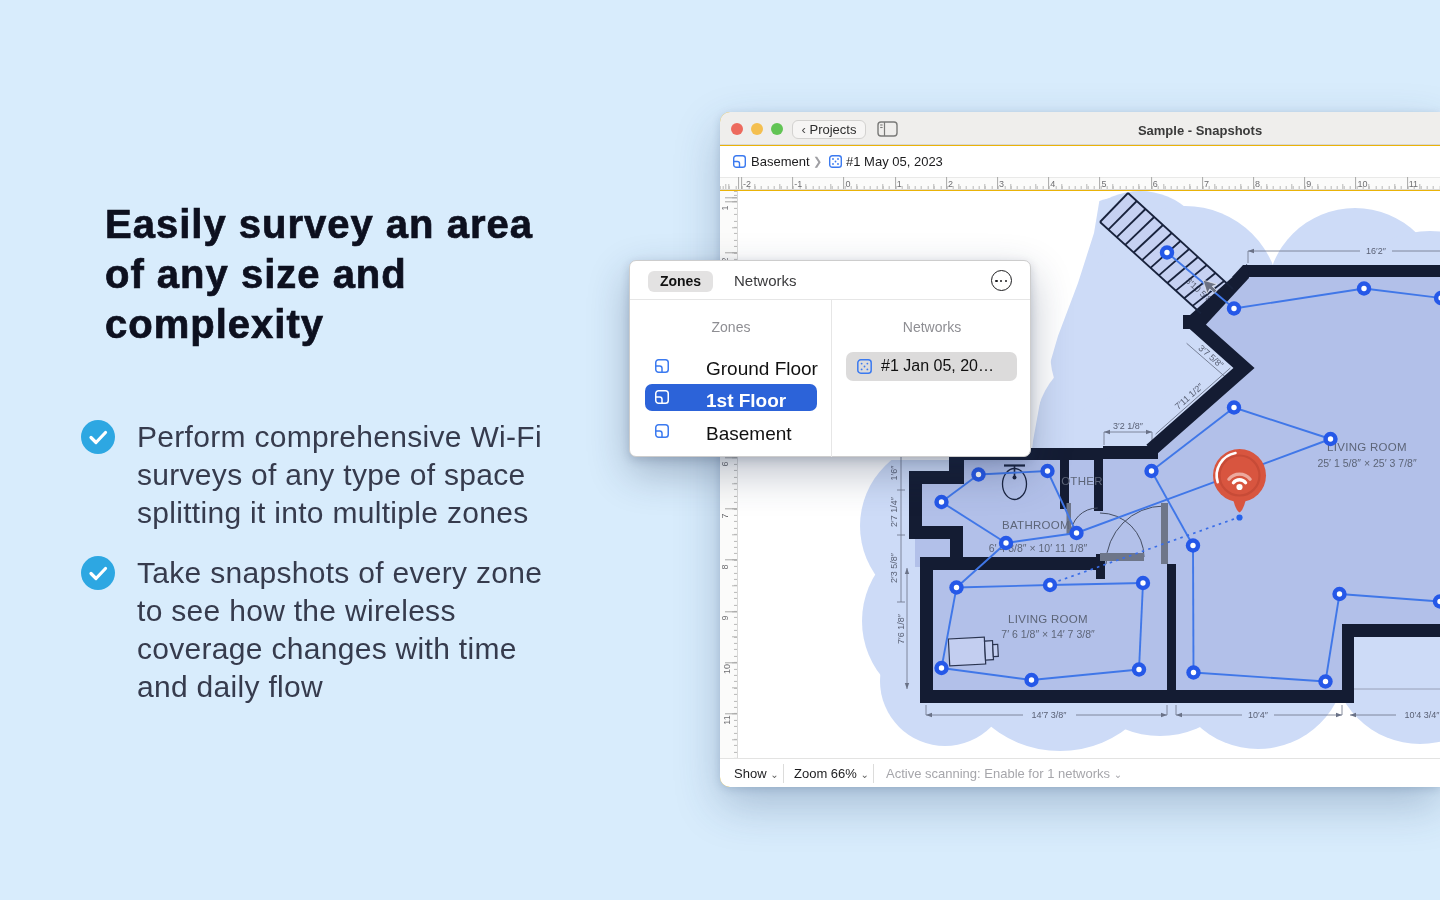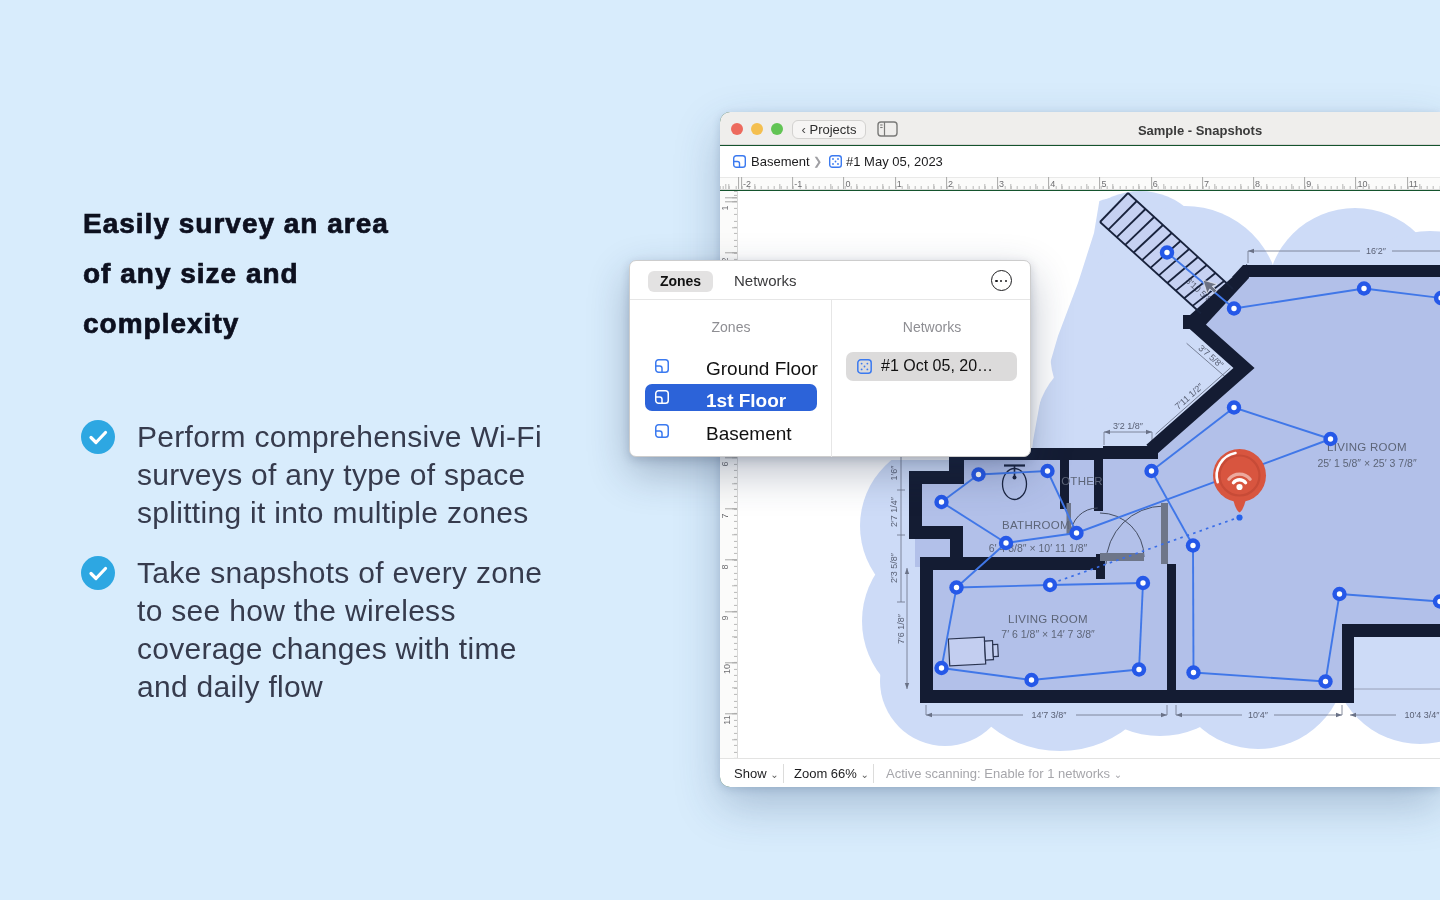--- a/index.html
+++ b/index.html
@@ -1,27 +1,27 @@
 <!DOCTYPE html>
 <html><head>
 <meta charset="utf-8">
 <style>
   * { margin:0; padding:0; box-sizing:border-box; }
   html,body { width:1440px; height:900px; overflow:hidden; }
   body { background:#d8ecfc; font-family:"Liberation Sans", sans-serif; position:relative; }
   .hero { position:absolute; left:83px; top:199px; width:560px; }
-  .hero h1 { font-size:28px; line-height:50px; font-weight:bold; color:#0d101f; letter-spacing:1.0px; -webkit-text-stroke:0.7px #0d101f; }
+  .hero h1 { font-size:40px; line-height:50px; font-weight:bold; color:#0d101f; letter-spacing:1.0px;margin-left:22px; -webkit-text-stroke:0.7px #0d101f; }
   .bullets { position:absolute; left:81px; top:418px; width:560px; }
   .bullet { position:relative; padding-left:56px; margin-bottom:22px; }
   .bullet .ic { position:absolute; left:0; top:2px; width:34px; height:34px; border-radius:50%; background:#2da7e2; }
   .bullet .ic svg { position:absolute; left:0; top:0; }
   .bullet p { font-size:30px; line-height:38px; color:#363b4d; letter-spacing:0.3px; }
   
   .win { position:absolute; left:720px; top:112px; width:720px; height:675px;
-         border-radius:10px 0 0 10px; background:#14532d;
+         border-radius:10px 0 0 10px; background:#eab308;
          box-shadow:0 18px 45px rgba(40,70,110,0.28), 0 2px 8px rgba(40,70,110,0.18); }
   .titlebar { position:absolute; left:0; top:0; width:720px; height:33px; background:#efeeec;
               border-radius:10px 0 0 0; border-bottom:1px solid #d8d7d5; }
   .tl { position:absolute; top:11px; width:12px; height:12px; border-radius:50%; }
   .btn-projects { position:absolute; left:72px; top:8px; width:74px; height:19px; background:#f6f5f4;
                   border:1px solid #d3d2d0; border-radius:6px; font-size:13px; color:#2e2e2e;
                   line-height:17px; text-align:center; }
   .sidebar-ic { position:absolute; left:157px; top:9px; }
   .wtitle { position:absolute; left:1060px; top:123px; width:280px; text-align:center;
             font-size:13px; font-weight:bold; color:#3a3a3a; }
@@ -514,15 +514,15 @@
 
     <div class="snapchip">
       <svg style="position:absolute; left:11px; top:7px;" width="15" height="15" viewBox="0 0 13 13">
         <rect x="0.7" y="0.7" width="11.6" height="11.6" rx="2.6" fill="none" stroke="#3b7af0" stroke-width="1.3"></rect>
         <circle cx="4" cy="4" r="0.8" fill="#3b7af0"></circle>
         <circle cx="9" cy="4" r="0.8" fill="#3b7af0"></circle>
         <circle cx="6.5" cy="6.5" r="0.8" fill="#3b7af0"></circle>
         <circle cx="4" cy="9" r="0.8" fill="#3b7af0"></circle>
         <circle cx="9" cy="9" r="0.8" fill="#3b7af0"></circle>
       </svg>
-      <span class="t">#1 Oct 05, 20…</span>
+      <span class="t">#1 Jan 05, 20…</span>
     </div>
   </div>
 
 </body></html>

